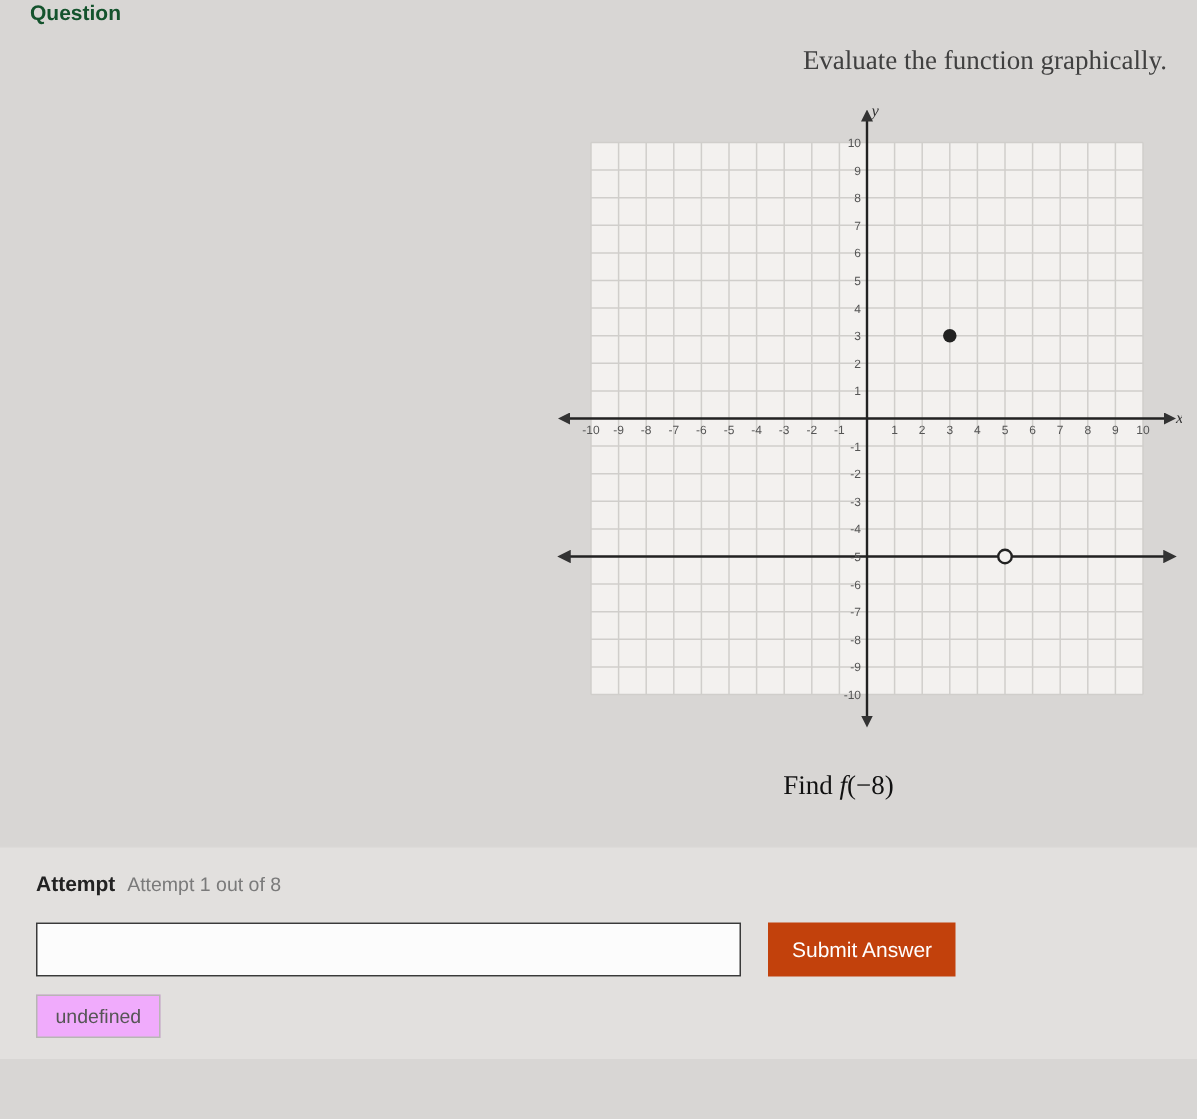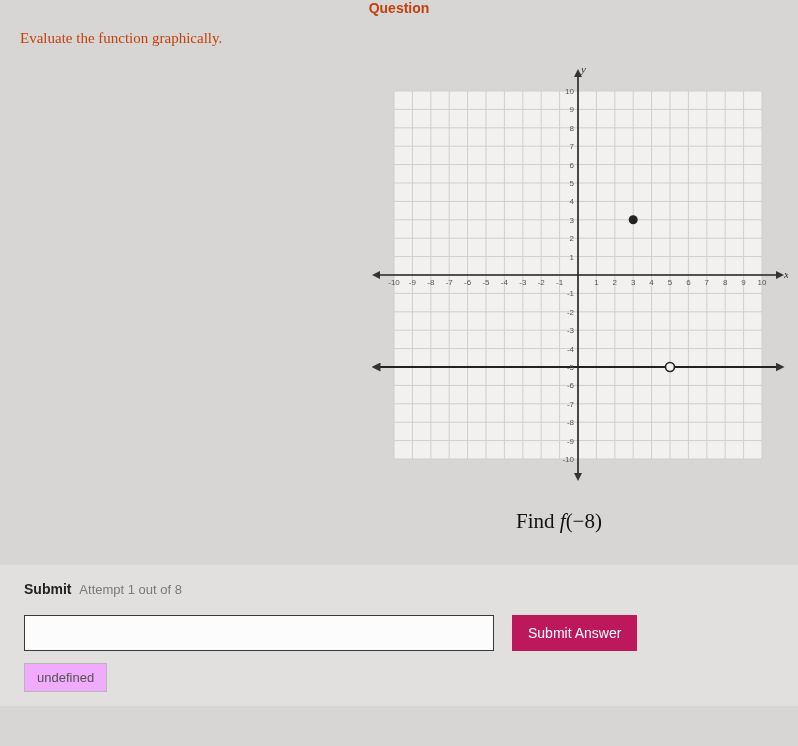--- a/index.html
+++ b/index.html
@@ -12,40 +12,40 @@
       position: relative;
     }
     .page-header {
       padding: 0 20px;
       color: #1a1a1a;
     }
     .question-label {
       font-size: 14px;
       font-weight: bold;
       margin-bottom: 14px;
-      color: #c2410c;
-      font-family: Arial, sans-serif;
-      text-align: center;
+      color: #14532d;
+      font-family: Arial, sans-serif;
     }
     .instruction {
-      font-size: 15px;
-      color: #c2410c;
+      font-size: 18px;
+      color: #404040;
       margin-bottom: 18px;
+      text-align: right;
     }
     .graph-wrap {
       display: flex;
       justify-content: flex-end;
       padding-right: 10px;
     }
     .graph-svg {
       display: block;
     }
     .find-text {
       text-align: center;
-      font-size: 21px;
+      font-size: 18px;
       font-family: Georgia, serif;
       color: #111;
       margin-top: 24px;
       margin-bottom: 30px;
       padding-left: 320px;
     }
     .find-text .fn { font-style: italic; }
     .answer-section {
       background: #e2e0de;
       padding: 16px 24px 14px 24px;
@@ -66,21 +66,21 @@
     }
     .answer-input {
       flex: 0 0 470px;
       height: 36px;
       border: 1px solid #3a3a3a;
       background: #fcfcfc;
       padding: 4px 8px;
       font-size: 16px;
     }
     .submit-btn {
-      background: #be185d;
+      background: #c2410c;
       color: #fff;
       border: none;
       font-family: Arial, sans-serif;
       font-size: 14px;
       padding: 10px 16px;
       cursor: pointer;
     }
     .undefined-btn {
       margin-top: 12px;
       display: inline-block;
@@ -212,21 +212,21 @@
     <text x="213" y="8" font-family="Georgia" font-size="11" font-style="italic" fill="#333">y</text>
   </svg>
 </div>
 
 <div class="find-text">
   <span>Find </span><span class="fn">f</span><span>(−8)</span>
 </div>
 
 <div class="answer-section">
   <div class="answer-row1">
-    <span class="bold">Submit</span>
+    <span class="bold">Attempt</span>
     <span class="att">Attempt 1 out of 8</span>
   </div>
   <div class="input-row">
     <input class="answer-input" type="text" value="" style="">
     <button class="submit-btn">Submit Answer</button>
   </div>
   <div class="undefined-btn">undefined</div>
 </div>
 
 </body></html>

